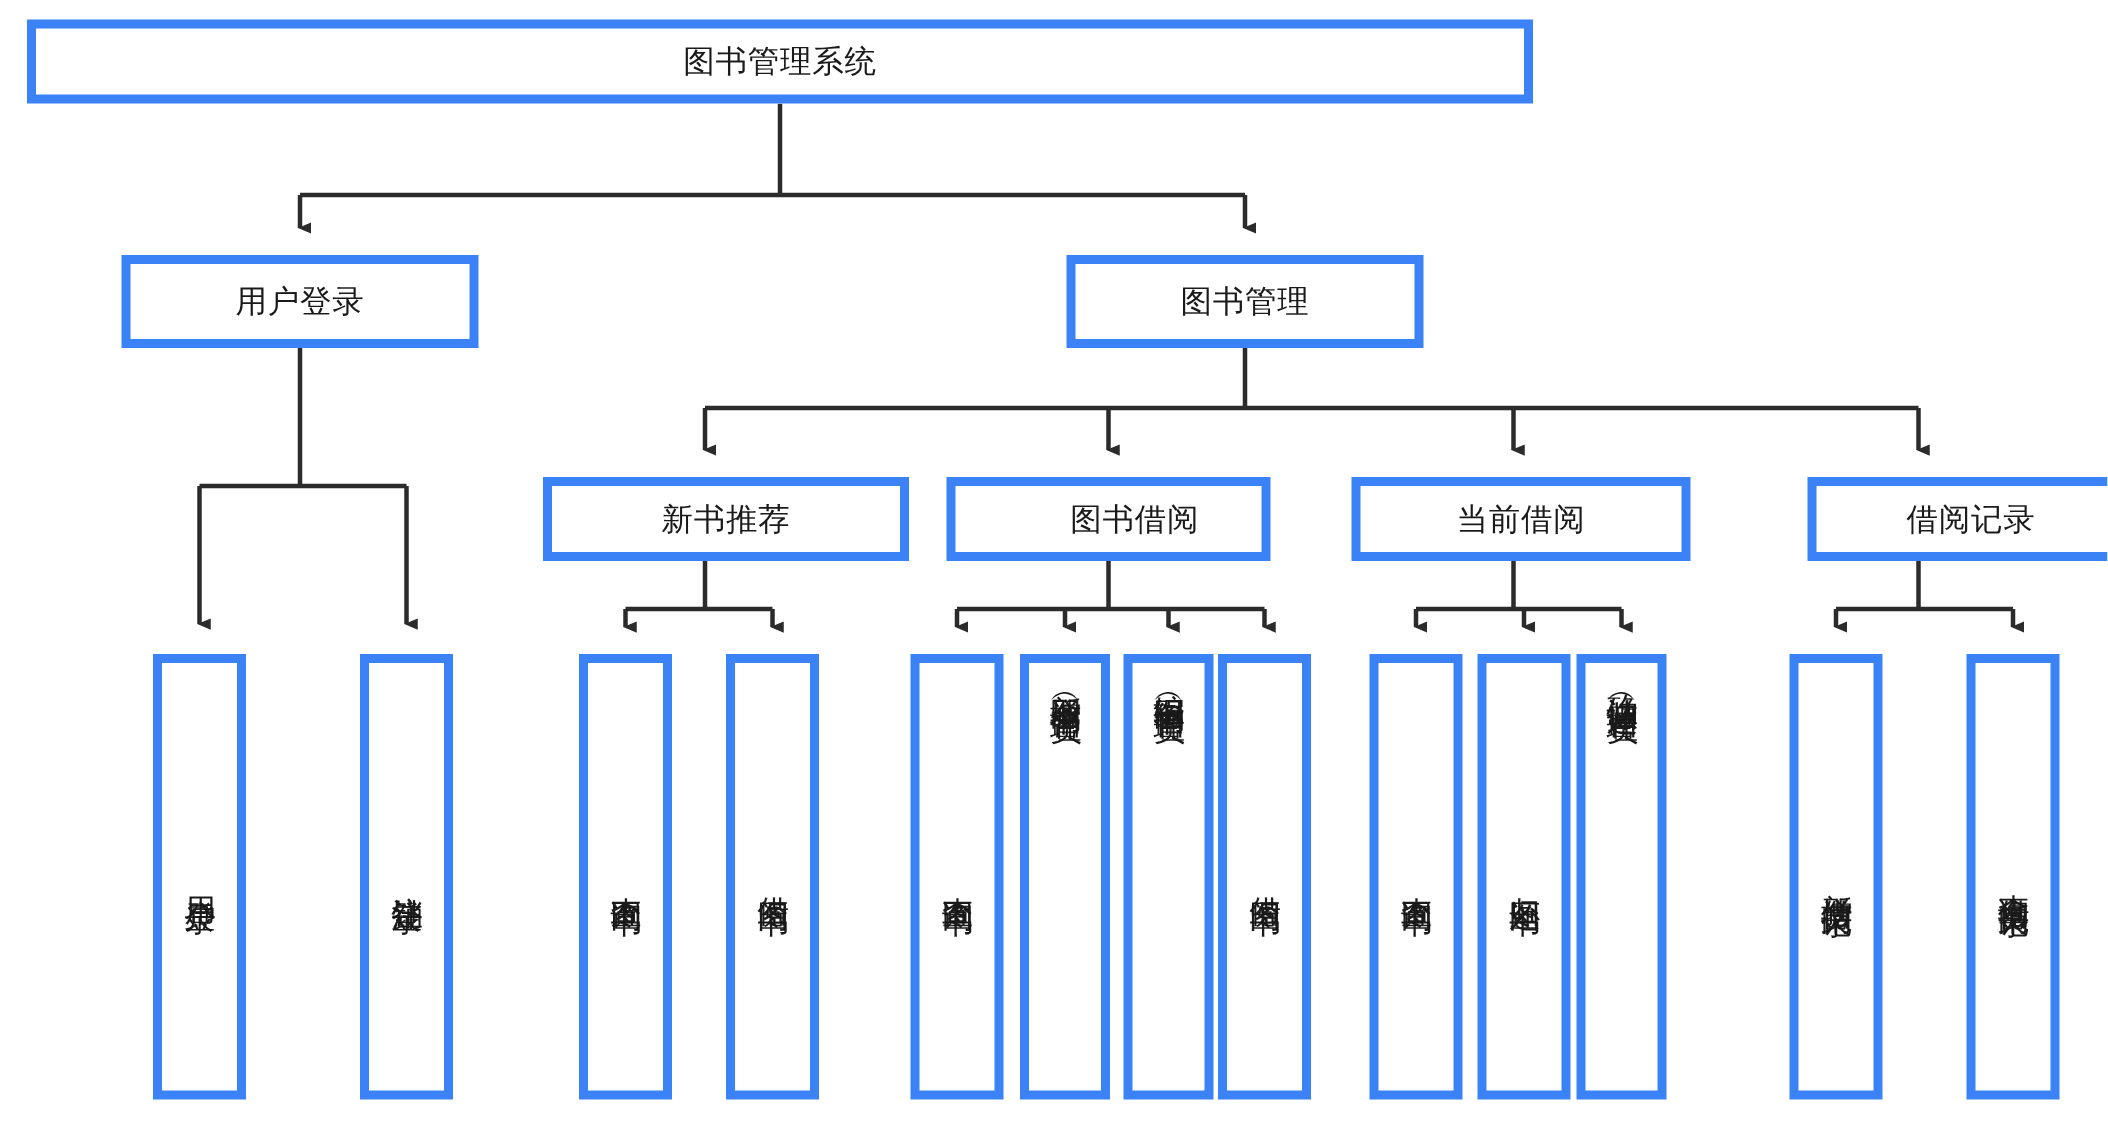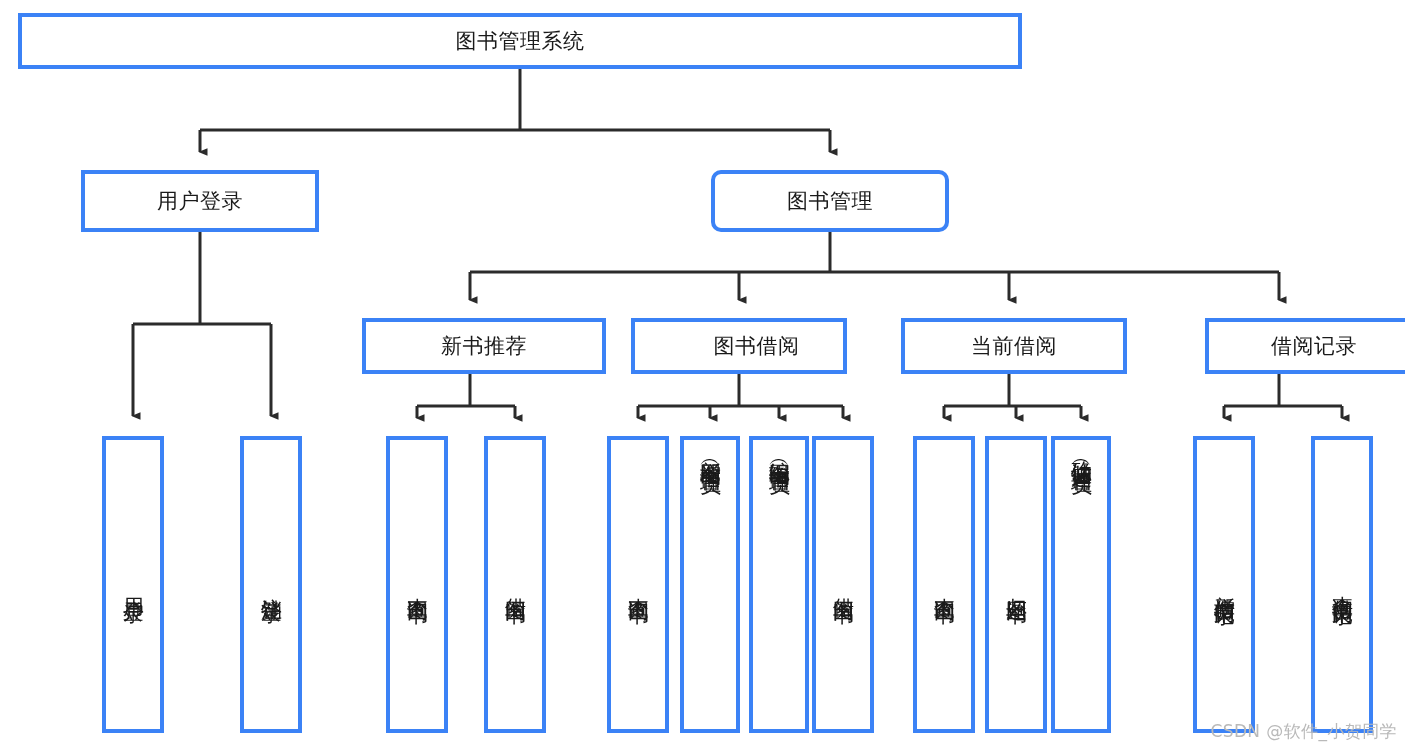--- a/index.html
+++ b/index.html
@@ -22,21 +22,21 @@
     left: 0;
     top: 0;
     width: 1405px;
     height: 747px;
     pointer-events: none;
   }
   .node {
     position: absolute;
     box-sizing: border-box;
     background: #ffffff;
-    border: 4px solid #3b82f6;
+    border: 6px solid #3b82f6;
     display: flex;
     align-items: center;
     justify-content: center;
     color: #1a1a1a;
   }
   .node .label {
     display: block;
     text-align: center;
     line-height: 1.05;
   }
@@ -134,21 +134,21 @@
     </g>
   </svg>
 
   <div class="node horiz root" style="left:18px; top:13px; width:1004px; height:56px;">
     <span class="label">图书管理系统</span>
   </div>
 
   <div class="node horiz" style="left:81px; top:170px; width:238px; height:62px;">
     <span class="label">用户登录</span>
   </div>
-  <div class="node horiz" style="left:711px; top:170px; width:238px; height:62px;border-radius:10px;">
+  <div class="node horiz" style="left:711px; top:170px; width:238px; height:62px;">
     <span class="label">图书管理</span>
   </div>
 
   <div class="node horiz" style="left:362px; top:318px; width:244px; height:56px;">
     <span class="label">新书推荐</span>
   </div>
   <div class="node horiz" style="left:631px; top:318px; width:216px; height:56px;padding-left:35px;">
     <span class="label">图书借阅</span>
   </div>
   <div class="node horiz" style="left:901px; top:318px; width:226px; height:56px;">
@@ -191,15 +191,14 @@
   <div class="node vert" style="left:1051px; top:436px; width:60px; height:297px;">
     <span class="label">确认归还（管理员）</span>
   </div>
   <div class="node vert centered" style="left:1193px; top:436px; width:62px; height:297px;">
     <span class="label">新增借阅记录</span>
   </div>
   <div class="node vert centered" style="left:1311px; top:436px; width:62px; height:297px;">
     <span class="label">查询借阅记录</span>
   </div>
 
-  <div class="watermark">CSDN @软件_小贺同学</div>
 
 </div>
 
 </body></html>

